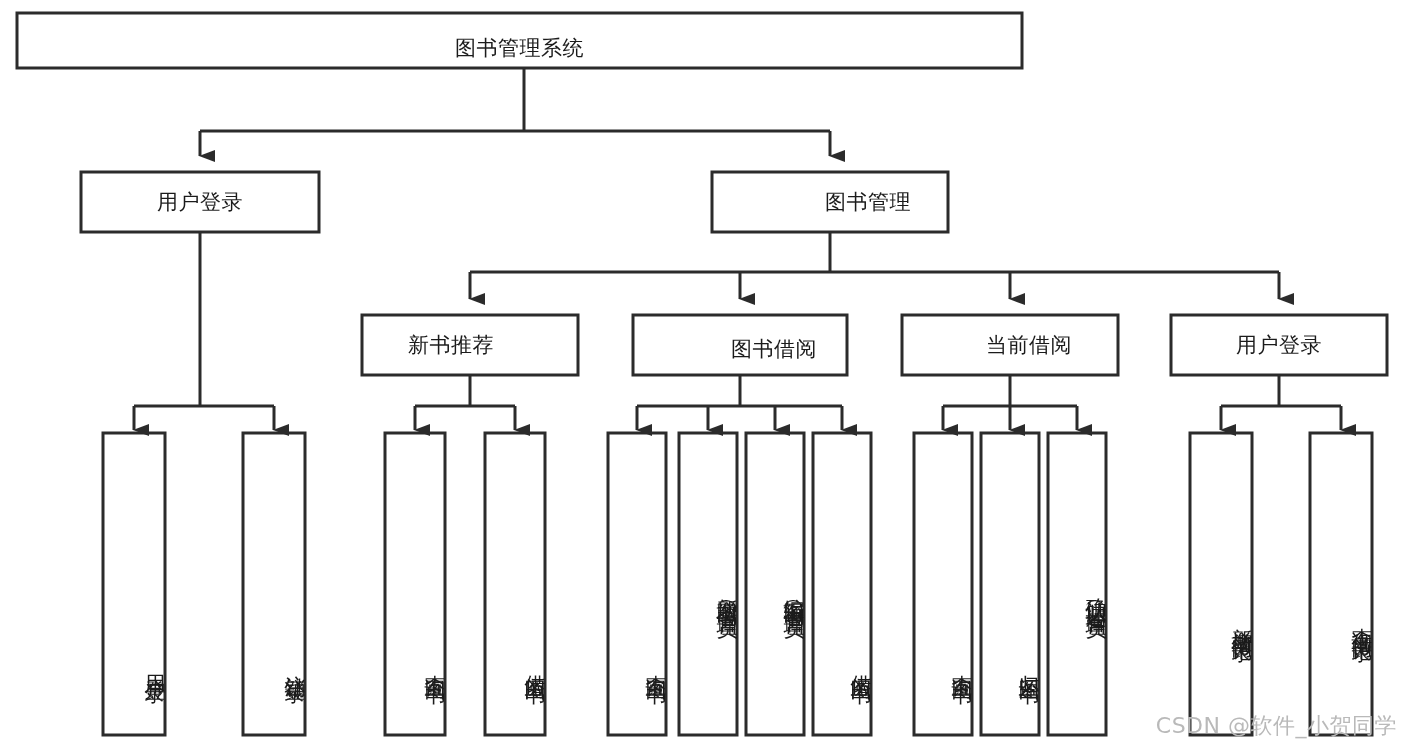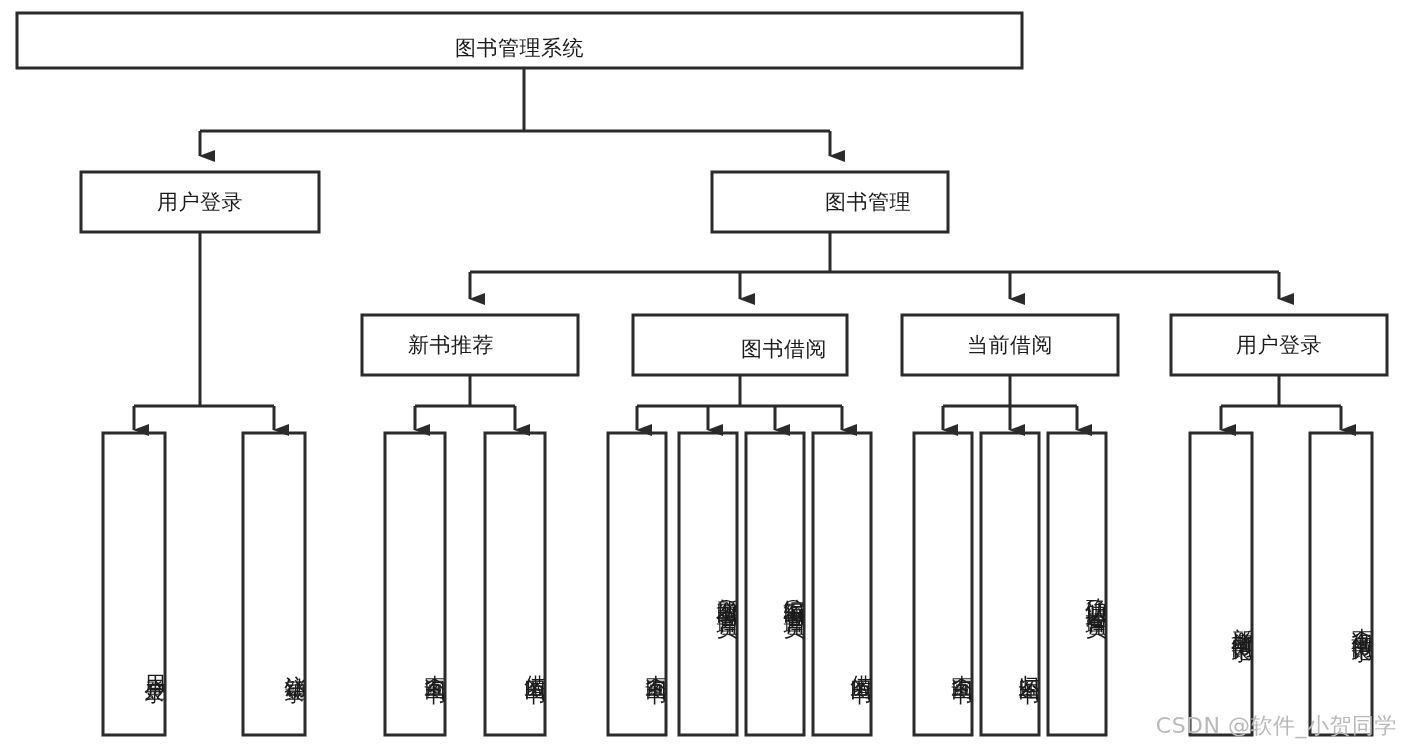--- a/index.html
+++ b/index.html
@@ -159,22 +159,22 @@
       <path class="connector" marker-end="url(#arrowDown)" d="M 1341 406 L 1341 430"></path>
     </g>
   </svg>
 
   <div class="h-label" style="left:17px; top:13px; width:1005px; height:70px;">图书管理系统</div>
 
   <div class="h-label" style="left:81px; top:172px; width:238px; height:60px;">用户登录</div>
   <div class="h-label" style="left:712px; top:172px; width:264px; height:60px;margin-left:24px;">图书管理</div>
 
   <div class="h-label" style="left:362px; top:315px; width:178px; height:60px;">新书推荐</div>
-  <div class="h-label" style="left:633px; top:315px; width:214px; height:68px;padding-left:44px;">图书借阅</div>
-  <div class="h-label" style="left:902px; top:315px; width:216px; height:60px;">当前借阅</div>
+  <div class="h-label" style="left:667px; top:315px; width:214px; height:68px;">图书借阅</div>
+  <div class="h-label" style="left:902px; top:315px; width:216px; height:60px;padding-left:19px;">当前借阅</div>
   <div class="h-label" style="left:1171px; top:315px; width:216px; height:60px;">用户登录</div>
 
   <div class="v-label" style="left:103px; top:433px; width:62px; height:302px; padding-top:80px;">用户登录</div>
   <div class="v-label" style="left:243px; top:433px; width:62px; height:302px; padding-top:80px;">注销登录</div>
 
   <div class="v-label" style="left:385px; top:433px; width:60px; height:302px; padding-top:80px;">查询图书</div>
   <div class="v-label" style="left:485px; top:433px; width:60px; height:302px; padding-top:80px;">借阅图书</div>
 
   <div class="v-label" style="left:608px; top:433px; width:58px; height:302px; padding-top:80px;">查询图书</div>
   <div class="v-label" style="left:679px; top:433px; width:58px; height:302px; padding-top:10px;">新增图书（管理员）</div>

